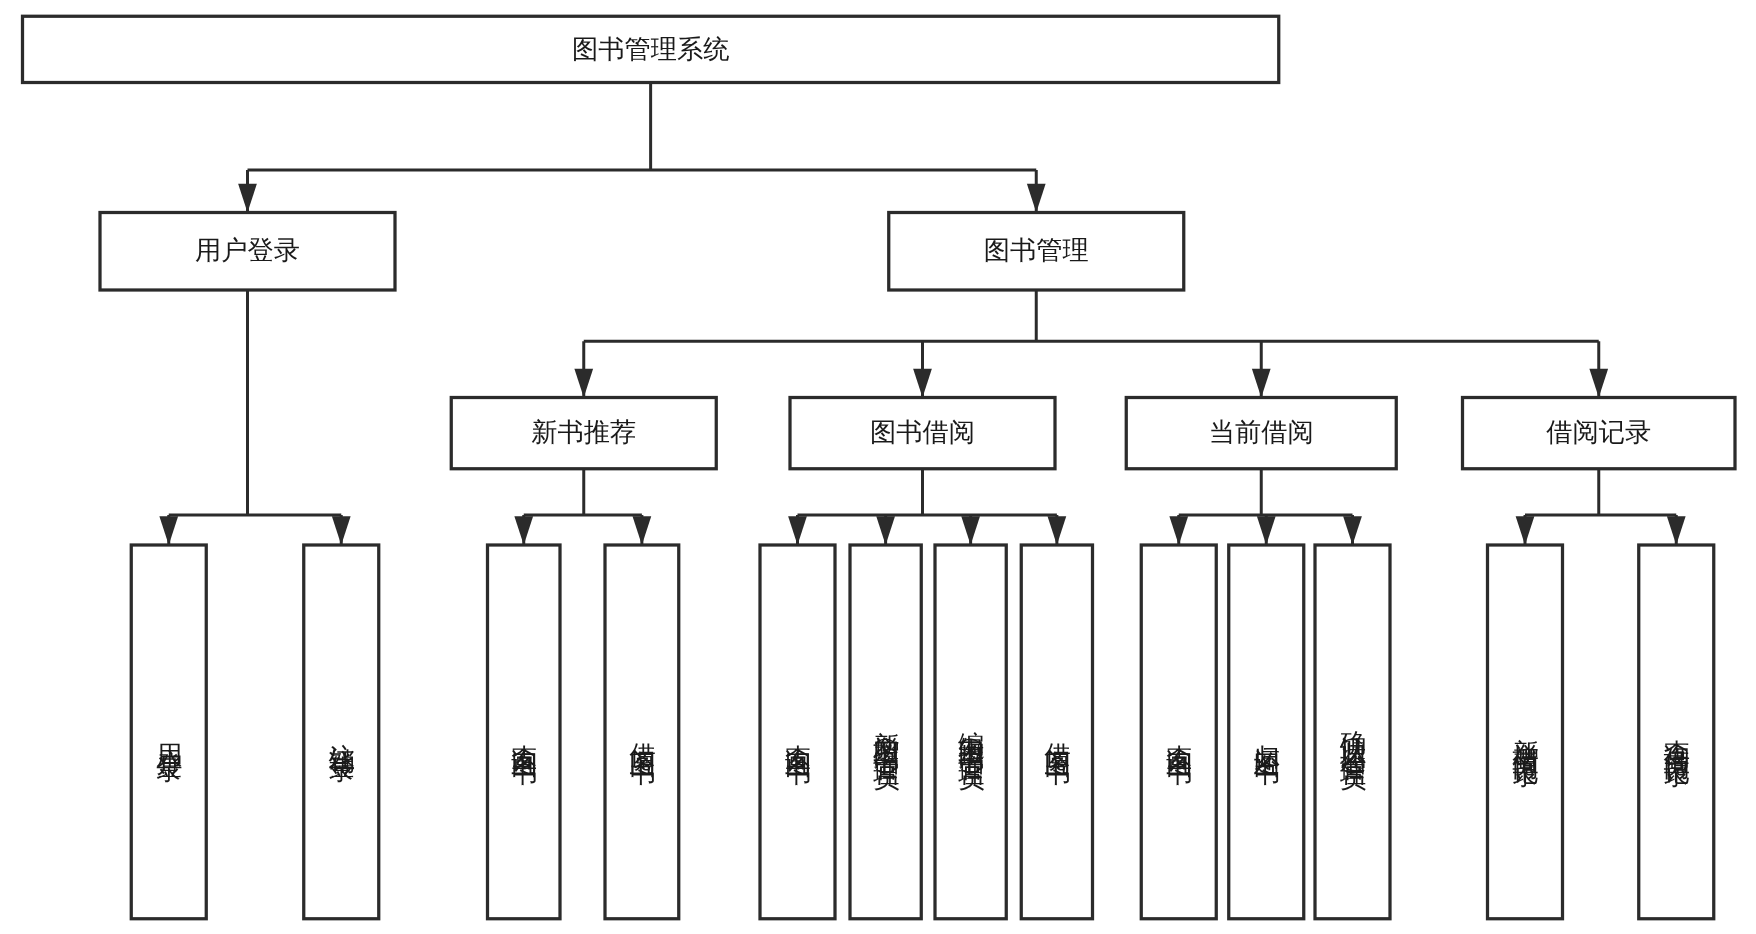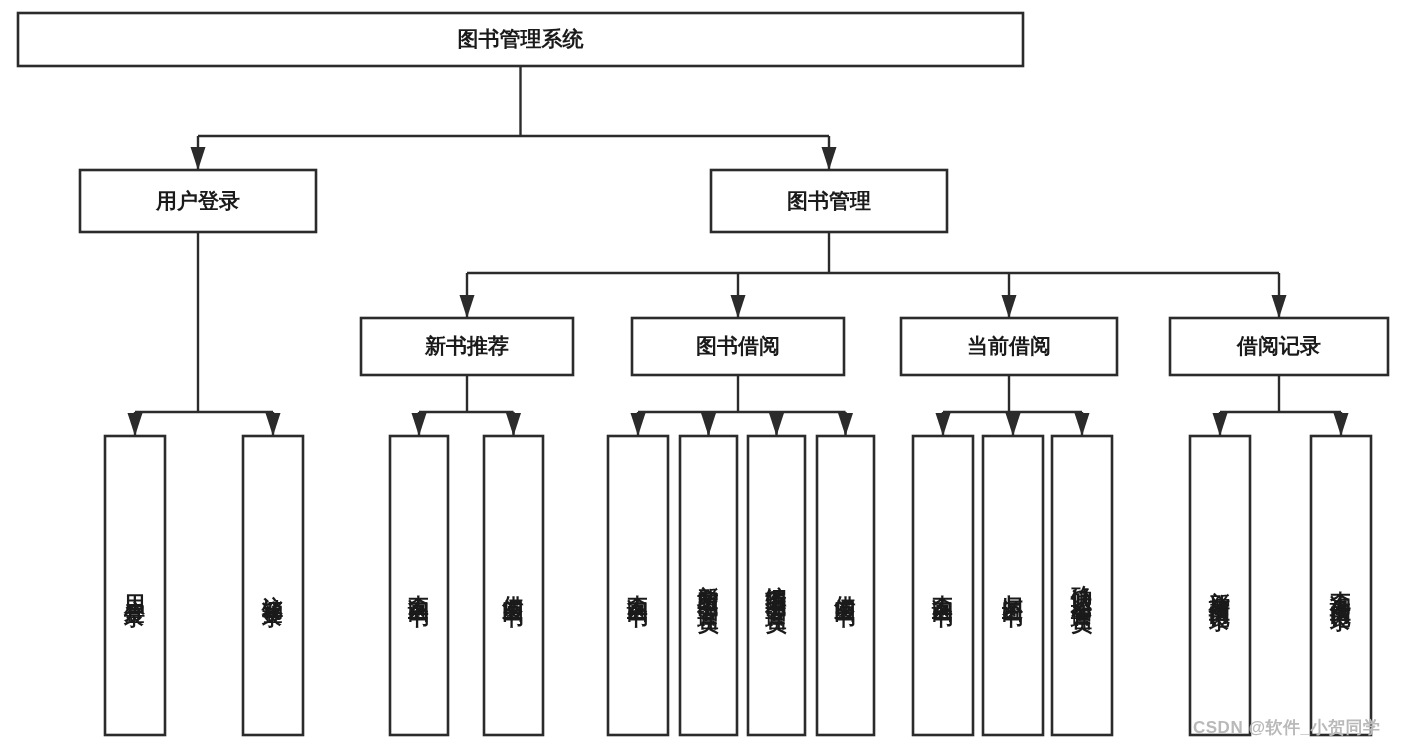--- a/index.html
+++ b/index.html
@@ -12,21 +12,20 @@
     width: 1405px;
     height: 747px;
     font-family: "Liberation Sans", "DejaVu Sans", sans-serif;
     overflow: hidden;
   }
   #diagram-root {
     position: relative;
     width: 1394px;
     height: 747px;
     background: #ffffff;
-    font-weight: bold;
   }
   svg.flow {
     position: absolute;
     left: 0;
     top: 0;
     width: 1405px;
     height: 747px;
   }
   .node-box {
     fill: #ffffff;
@@ -207,15 +206,14 @@
         <div class="vlabel-text">确认归还（管理员）</div>
       </div>
       <div class="vlabel-wrap" style="left: 1190px; top: 436px; width: 60px; height: 299px;">
         <div class="vlabel-text">新增借阅记录</div>
       </div>
       <div class="vlabel-wrap" style="left: 1311px; top: 436px; width: 60px; height: 299px;">
         <div class="vlabel-text">查询借阅记录</div>
       </div>
     </div>
 
-  <div class="watermark" style="left: 1193px; top: 716px; color: rgb(185, 185, 185);">CSDN @软件_小贺同学</div>
 
 </div>
 
 </body></html>

